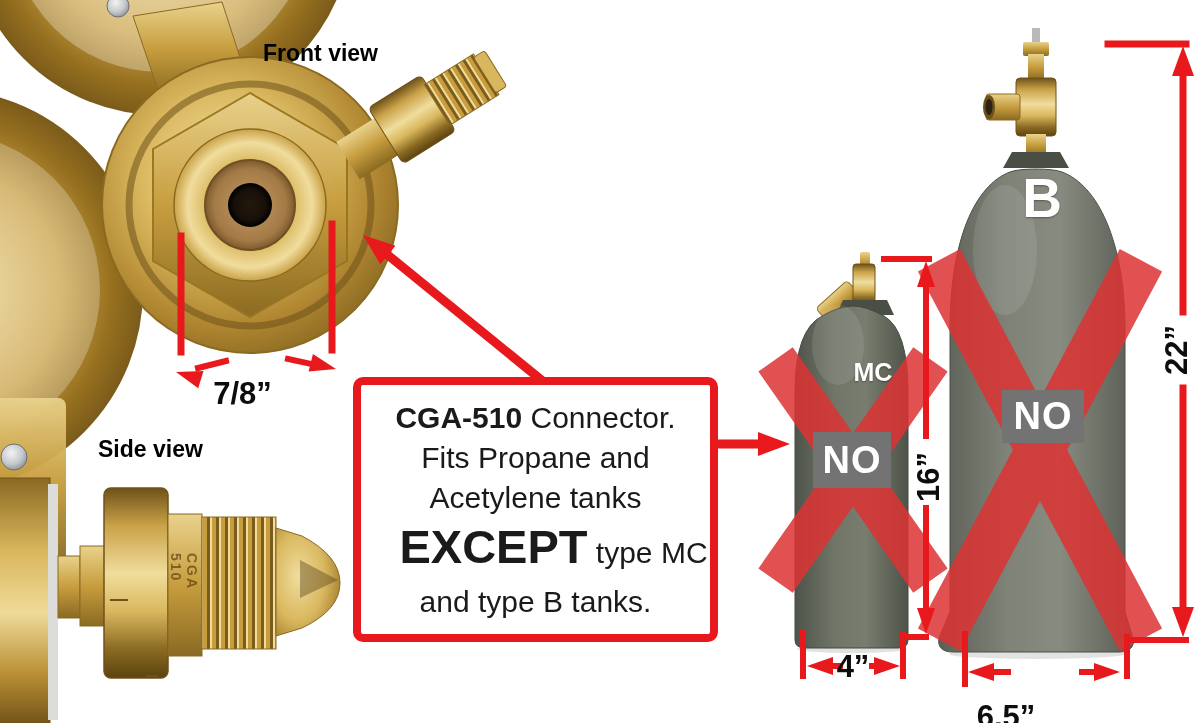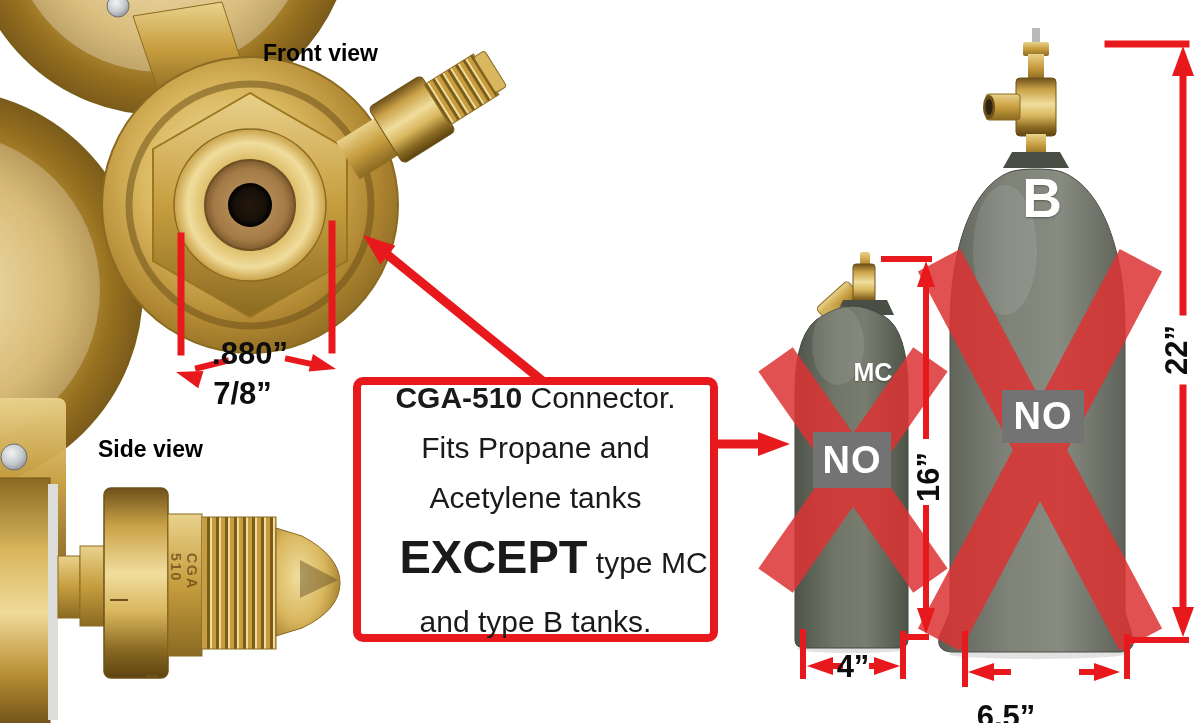--- a/index.html
+++ b/index.html
@@ -11,21 +11,21 @@
   .lbl{font-weight:bold;font-size:23px;color:#000;white-space:nowrap;}
   .dim{font-weight:bold;font-size:31px;color:#0d0d0d;text-align:center;white-space:nowrap;}
   .dim-rot{display:flex;align-items:center;justify-content:center;transform:rotate(-90deg);}
   .tanklbl{color:#fff;font-weight:bold;text-align:center;white-space:nowrap;
            text-shadow:0 1px 2px rgba(0,0,0,.35);}
   .no-badge{background:#737373;color:#fff;font-weight:bold;font-size:38px;
             display:flex;align-items:center;justify-content:center;letter-spacing:1px;}
   .callout{left:353px;top:377px;width:365px;height:265px;box-sizing:border-box;
            background:#fff;border:8px solid #e8191d;border-radius:10px;
            display:flex;flex-direction:column;align-items:center;justify-content:center;
-           text-align:center;padding:2px 4px;gap:10px;}
+           text-align:center;padding:2px 4px;}
   .callout .l{font-size:30px;line-height:40px;color:#1a1a1a;white-space:nowrap;}
   .callout .l .b{font-weight:bold;}
   .callout .l4{line-height:58px;}
   .callout .l4 .big{font-weight:bold;font-size:47px;letter-spacing:0px;margin-left:36px;}
   .stamp{display:flex;align-items:center;justify-content:center;transform:rotate(90deg);
          font-size:14px;letter-spacing:2px;color:rgba(84,56,14,.65);font-weight:bold;}
 </style>
 </head>
 <body>
 
@@ -248,21 +248,20 @@
       <polygon points="0,0 -26,-9 -26,9" transform="translate(968,672) rotate(180)" stroke="none"></polygon>
       <line x1="1082" y1="672" x2="1100" y2="672" stroke-width="6"></line>
       <polygon points="0,0 -26,-9 -26,9" transform="translate(1120,672) rotate(0)" stroke="none"></polygon>
     </g>
   </g>
 </svg>
 
 <div class="ovl lbl" style="left:263px;top:40px;">Front view</div>
 <div class="ovl lbl" style="left:98px;top:436px;">Side view</div>
 
-<div class="ovl dim" style="left:180px;top:336px;width:140px;">.880”</div>
 <div class="ovl dim" style="left:180px;top:376px;width:125px;">7/8”</div>
 
 <div class="ovl stamp" style="left:154px;top:553px;width:60px;height:60px;">CGA 510</div>
 
 <div class="ovl callout">
   <div class="l"><span class="b">CGA-510</span><span> Connector.</span></div>
   <div class="l">Fits Propane and</div>
   <div class="l">Acetylene tanks</div>
   <div class="l l4"><span class="big">EXCEPT</span><span> type MC</span></div>
   <div class="l">and type B tanks.</div>

